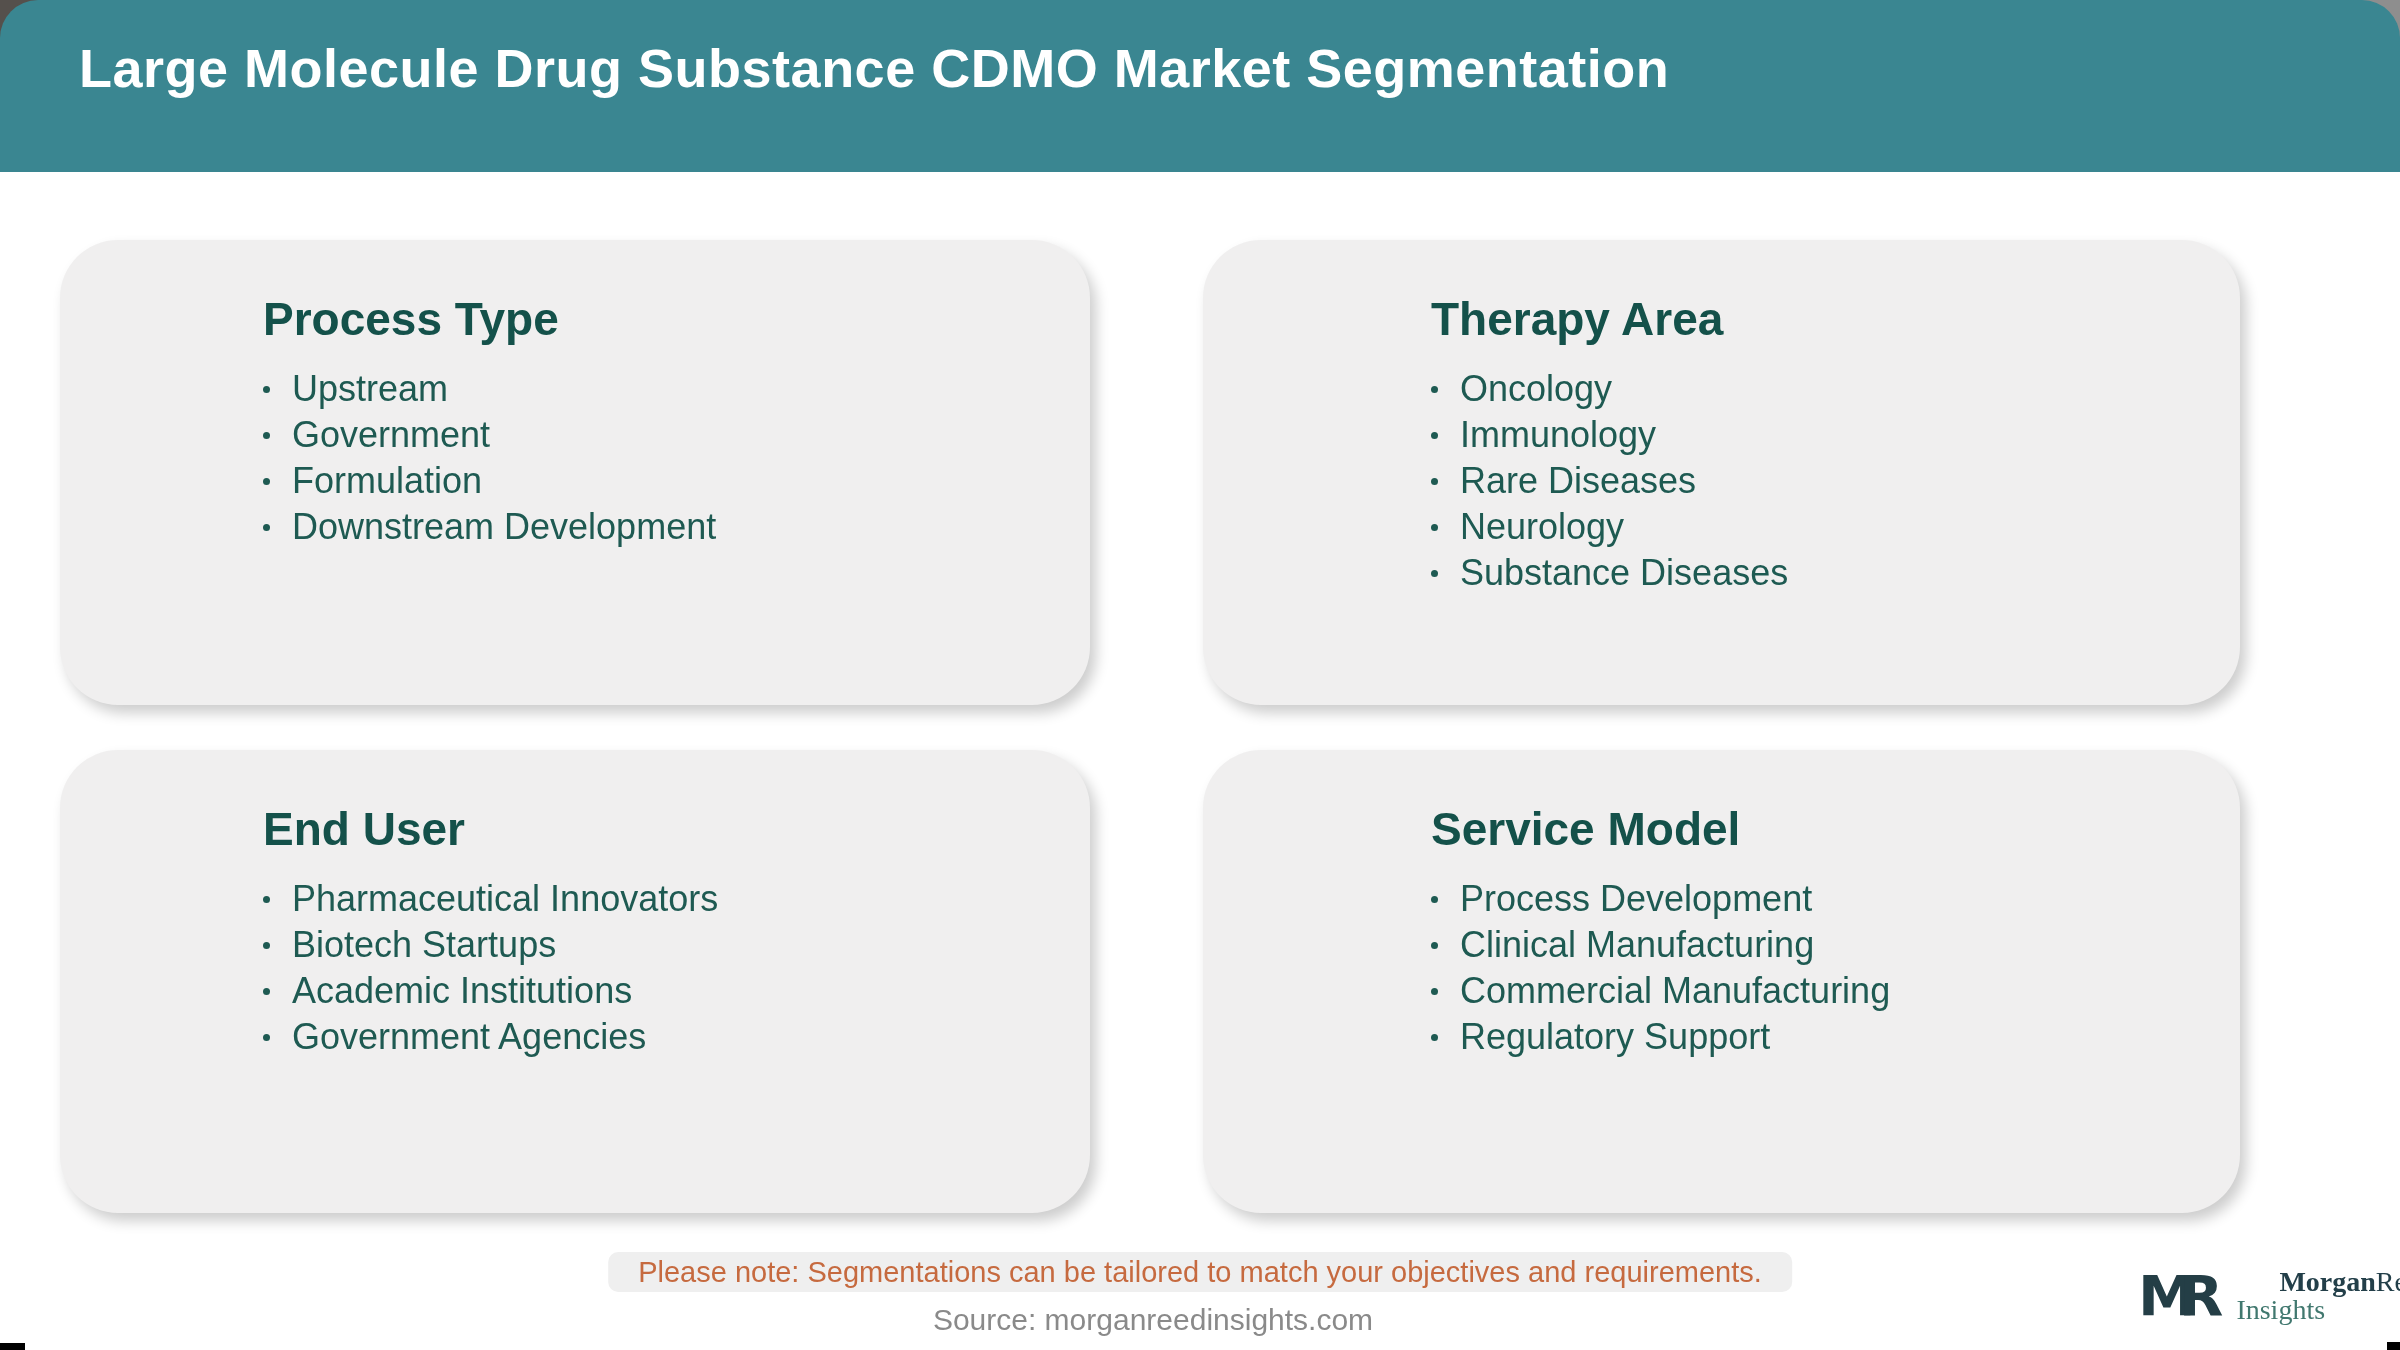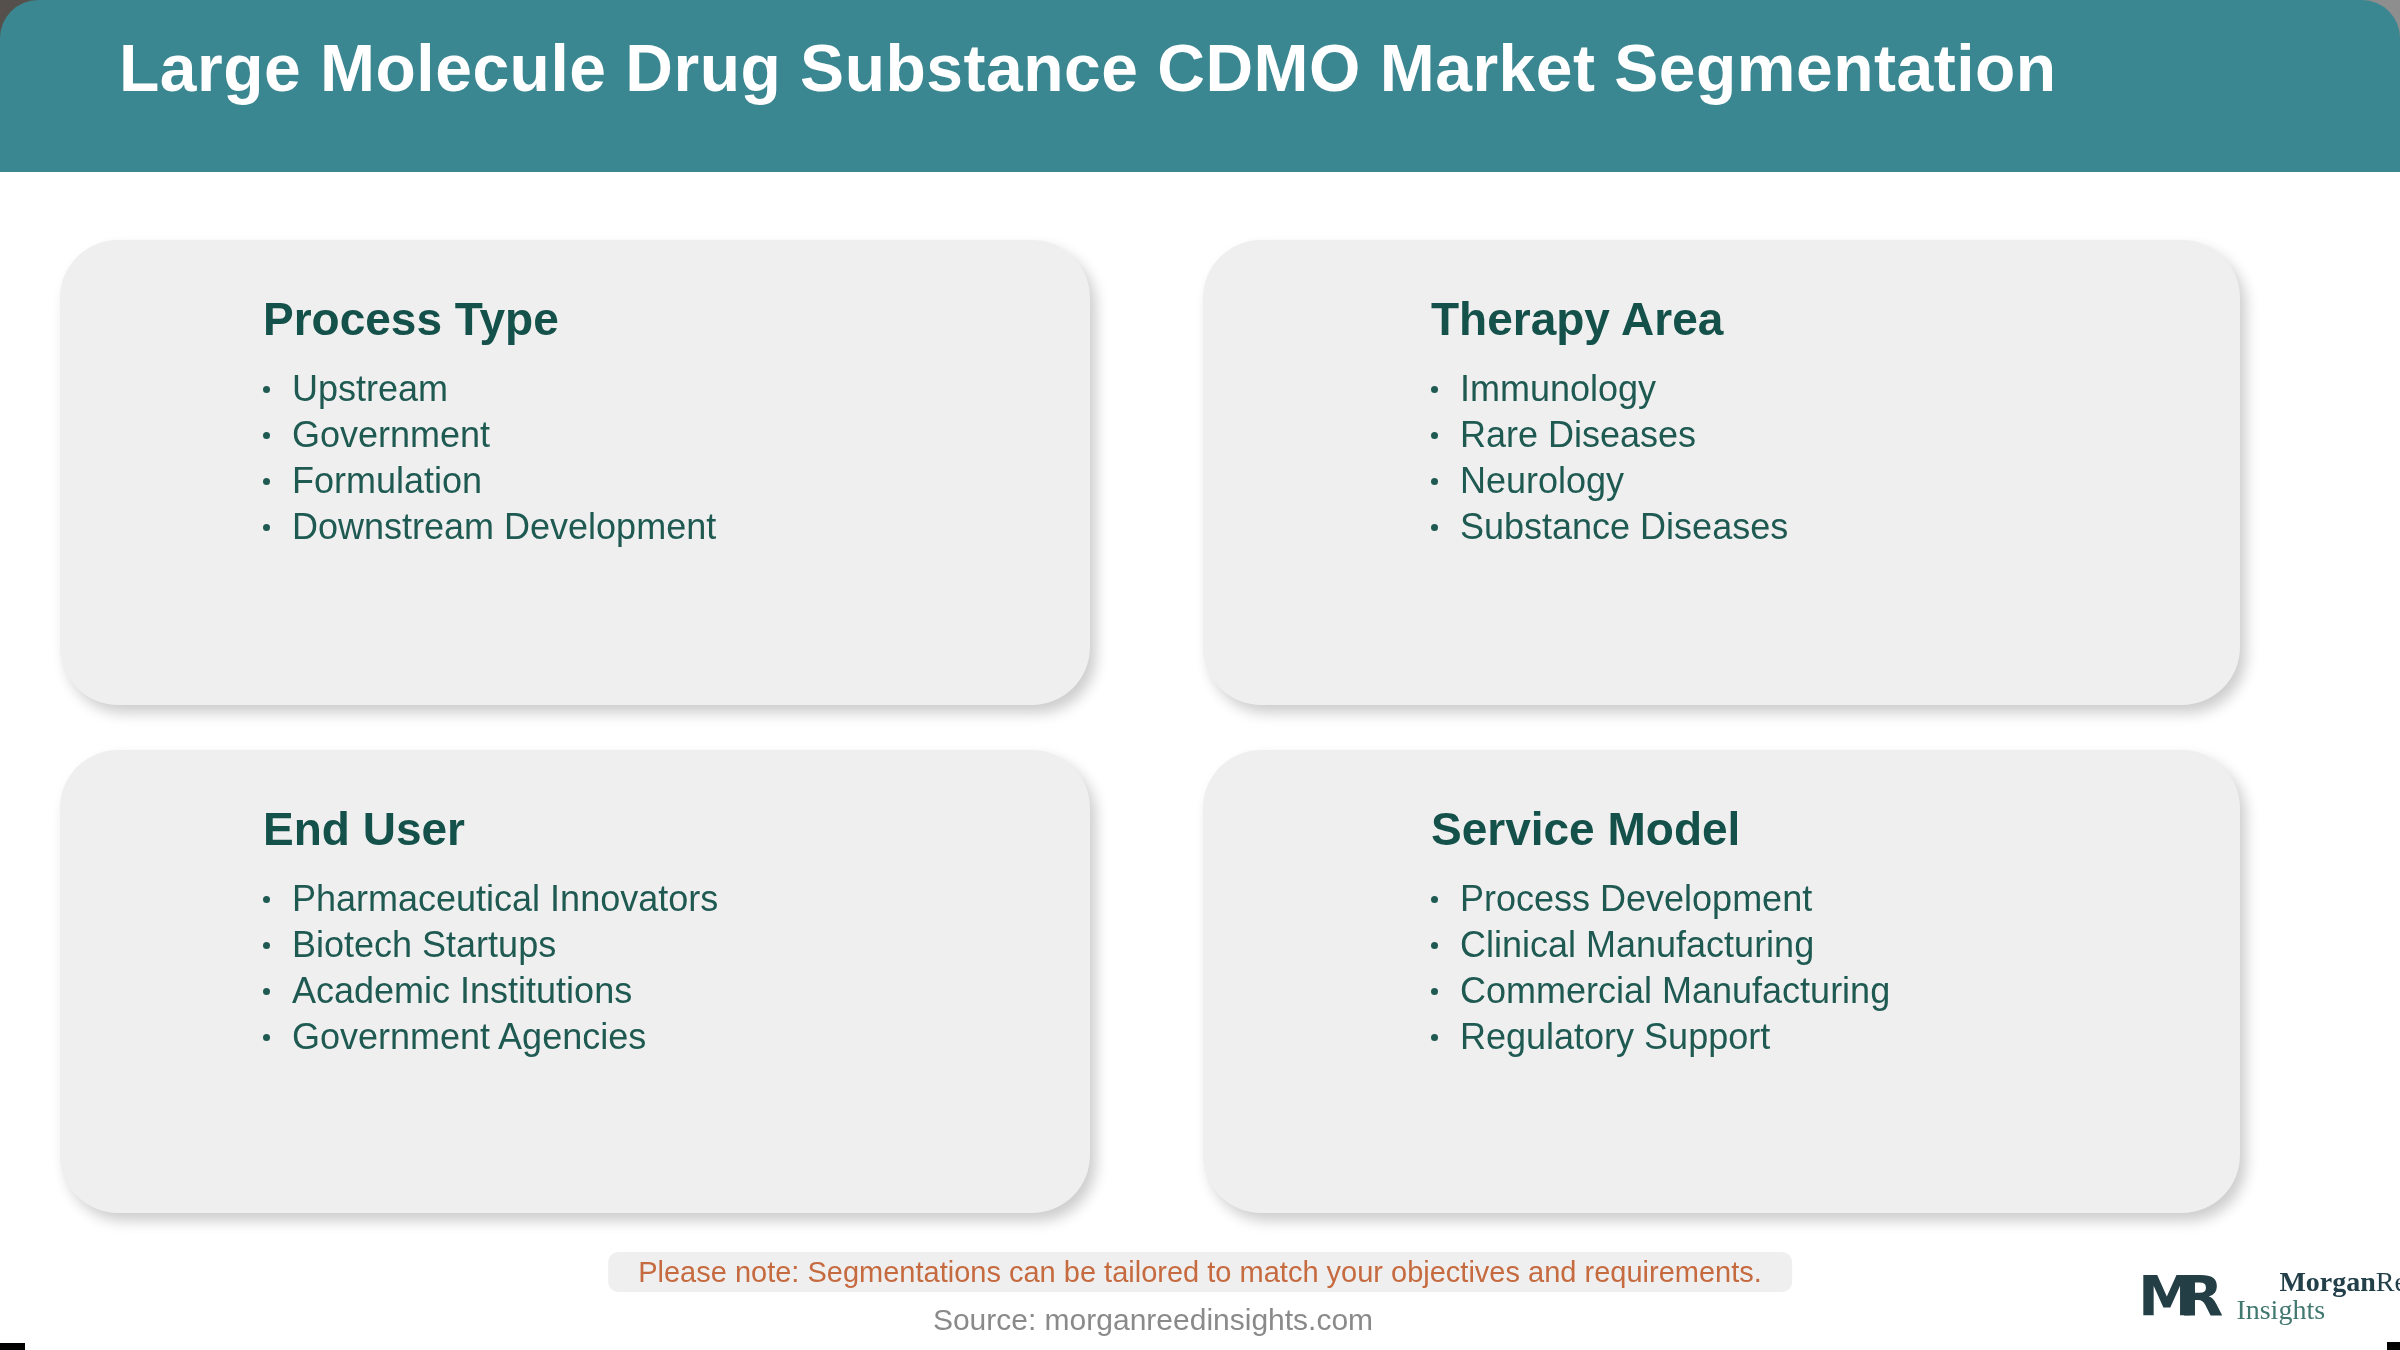--- a/index.html
+++ b/index.html
@@ -11,22 +11,22 @@
 
   
   .corner-shim { position:absolute; top:0; width:46px; height:46px; z-index:0; }
   .corner-shim.left  { left:0;  background:#55504c; }
   .corner-shim.right { right:0; background:#8e8e8e; }
   .header-bar {
     position:absolute; top:0; left:0; width:2400px; height:172px;
     background:#3a8691; border-radius:38px 38px 0 0; z-index:1;
   }
   .page-title {
-    margin:0; padding:38px 0 0 119px;
-    font-size:66px; font-weight:700; color:#ffffff; letter-spacing:0.5px;
+    margin:0; padding:38px 0 0 79px;
+    font-size:54px; font-weight:700; color:#ffffff; letter-spacing:0.5px;
     line-height:60px; white-space:nowrap;
   }
 
   
   .card {
     position:absolute; background:#f0efef; border-radius:58px;
     box-shadow:6px 8px 14px rgba(0,0,0,0.20);
     box-sizing:border-box; padding-top:50px; z-index:1;
   }
   .card.pos-tl { left:60px;   top:240px; width:1030px; height:465px; }
@@ -107,20 +107,24 @@
     <li>
         <span class="dot"></span>
         <span>Downstream Development</span>
       </li>
   </ul>
 </section>
 
 <section class="card pos-tr pad-right">
   <h2 class="card-title">Therapy Area</h2>
   <ul class="card-list">
+    <li>
+        <span class="dot"></span>
+        <span>Oncology</span>
+      </li>
     <li>
         <span class="dot"></span>
         <span>Immunology</span>
       </li>
     <li>
         <span class="dot"></span>
         <span>Rare Diseases</span>
       </li>
     <li>
         <span class="dot"></span>

